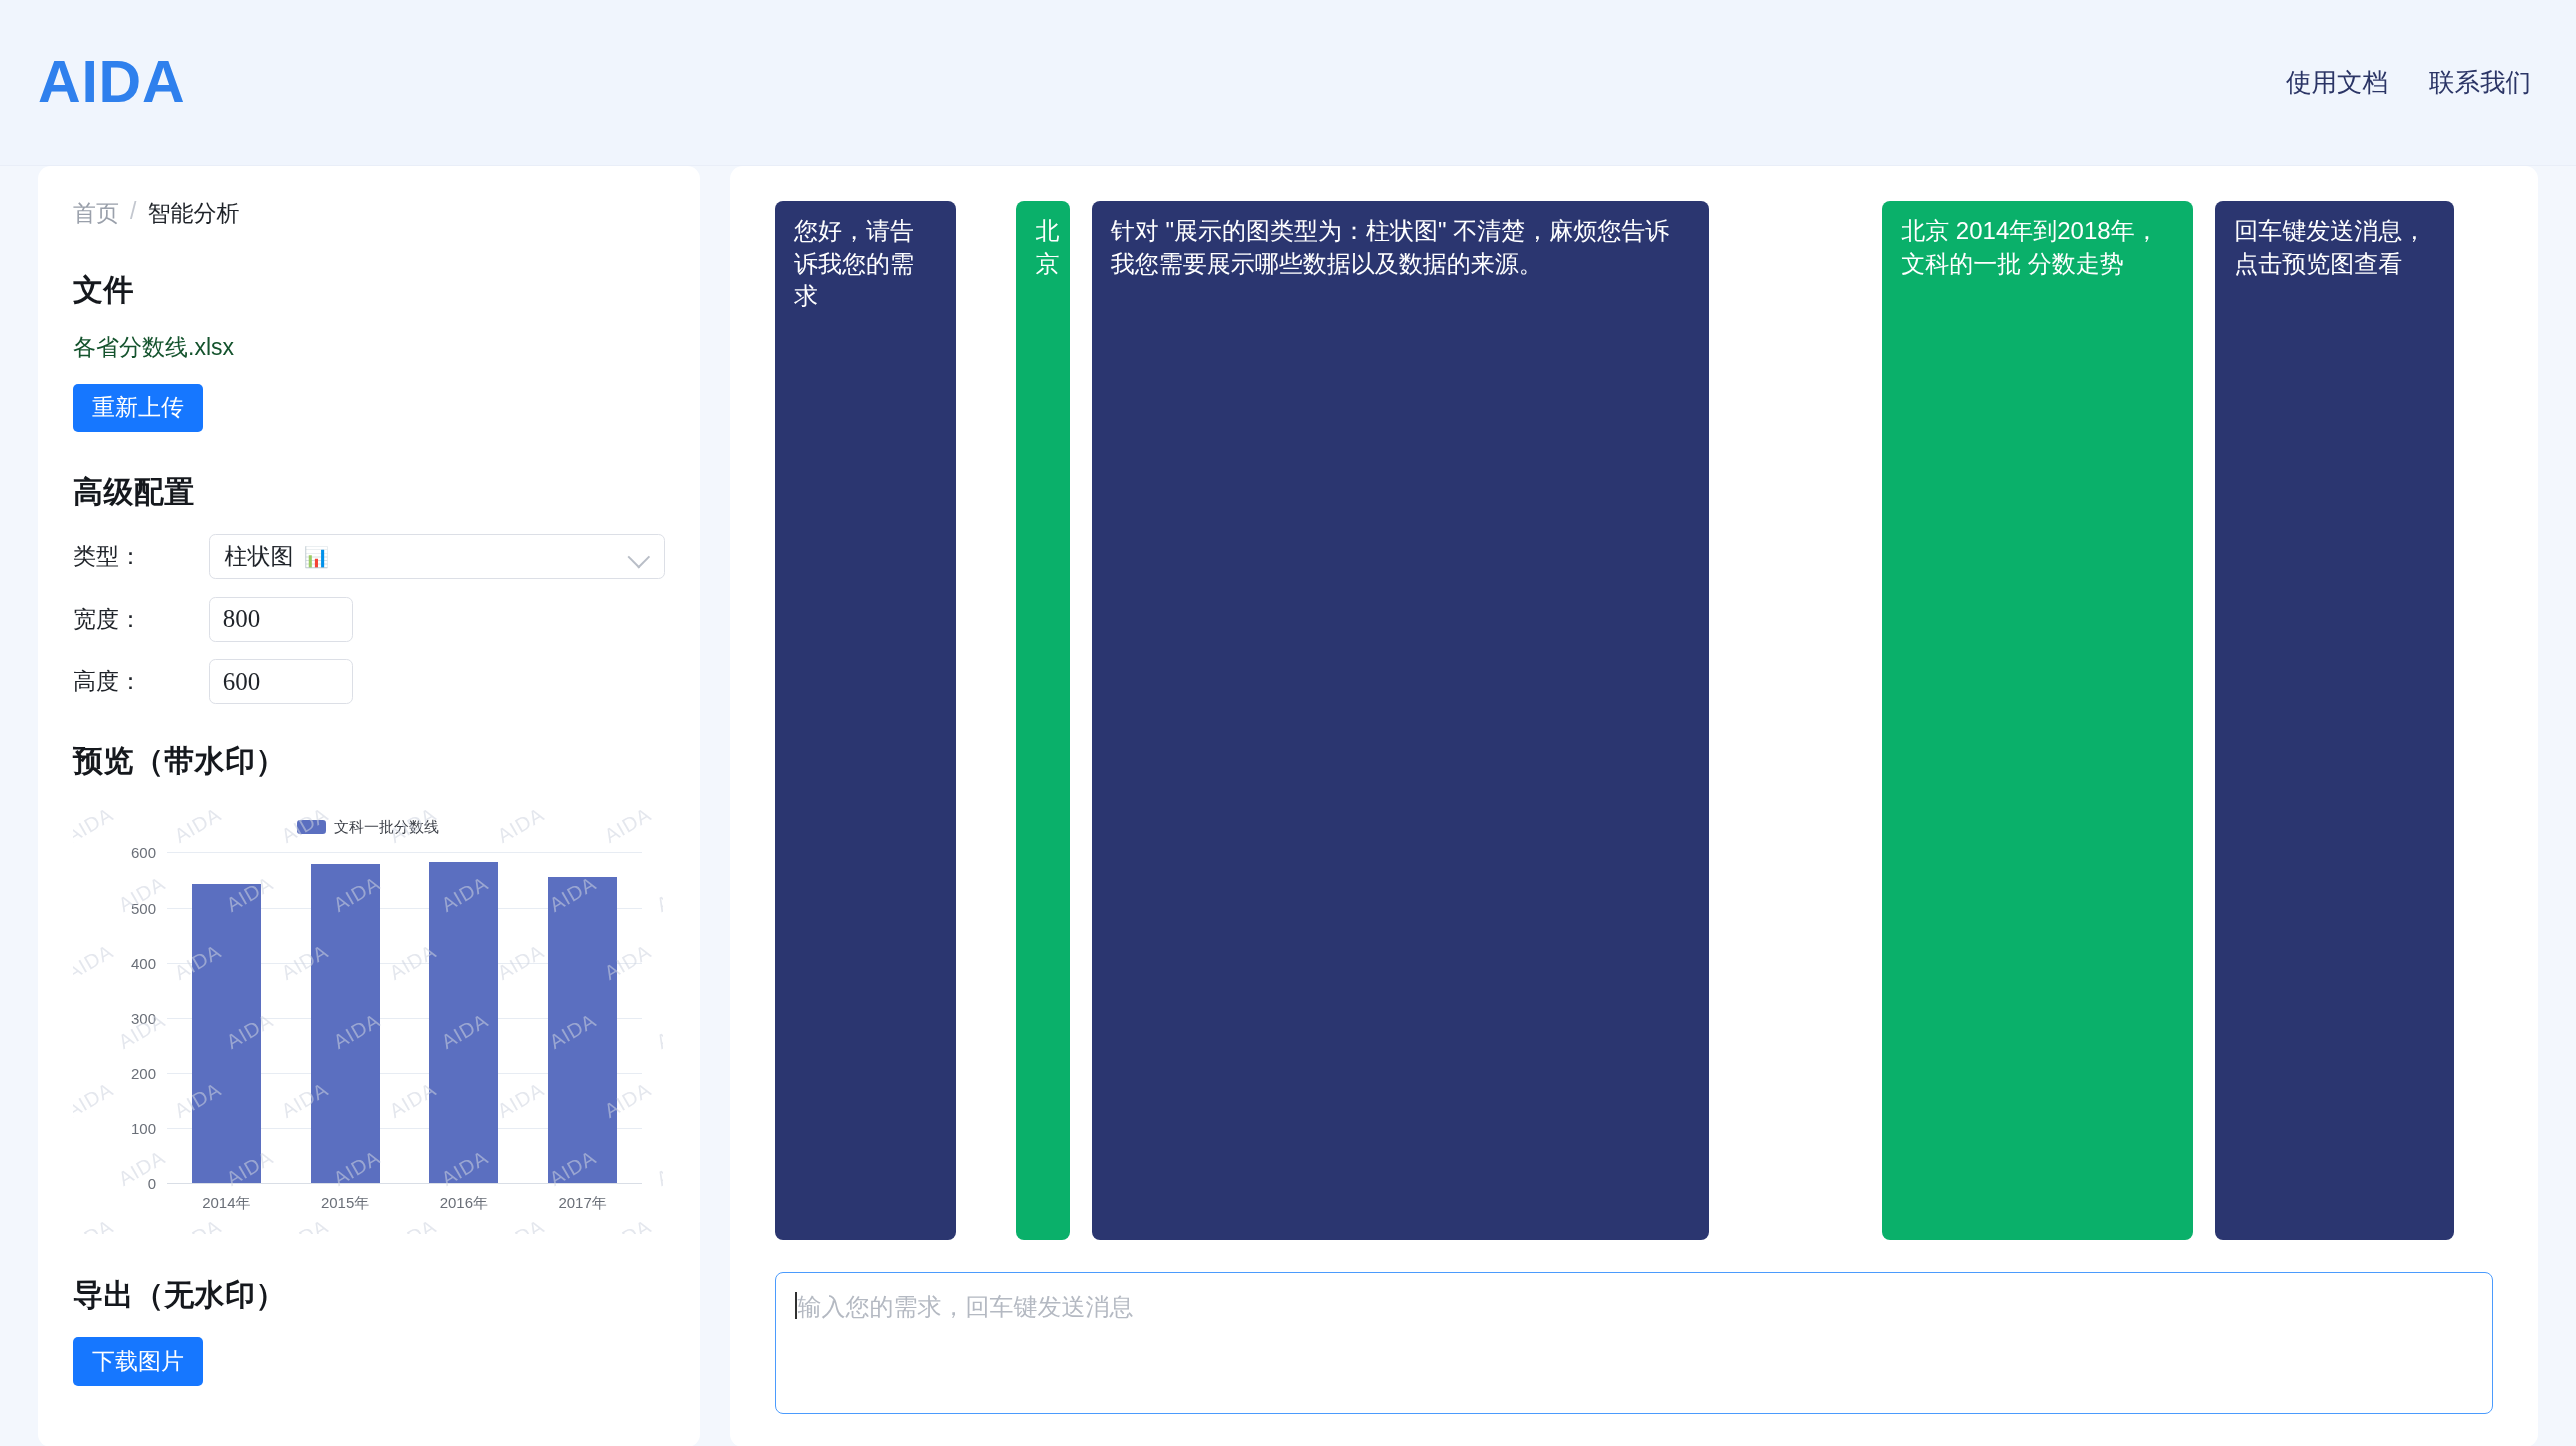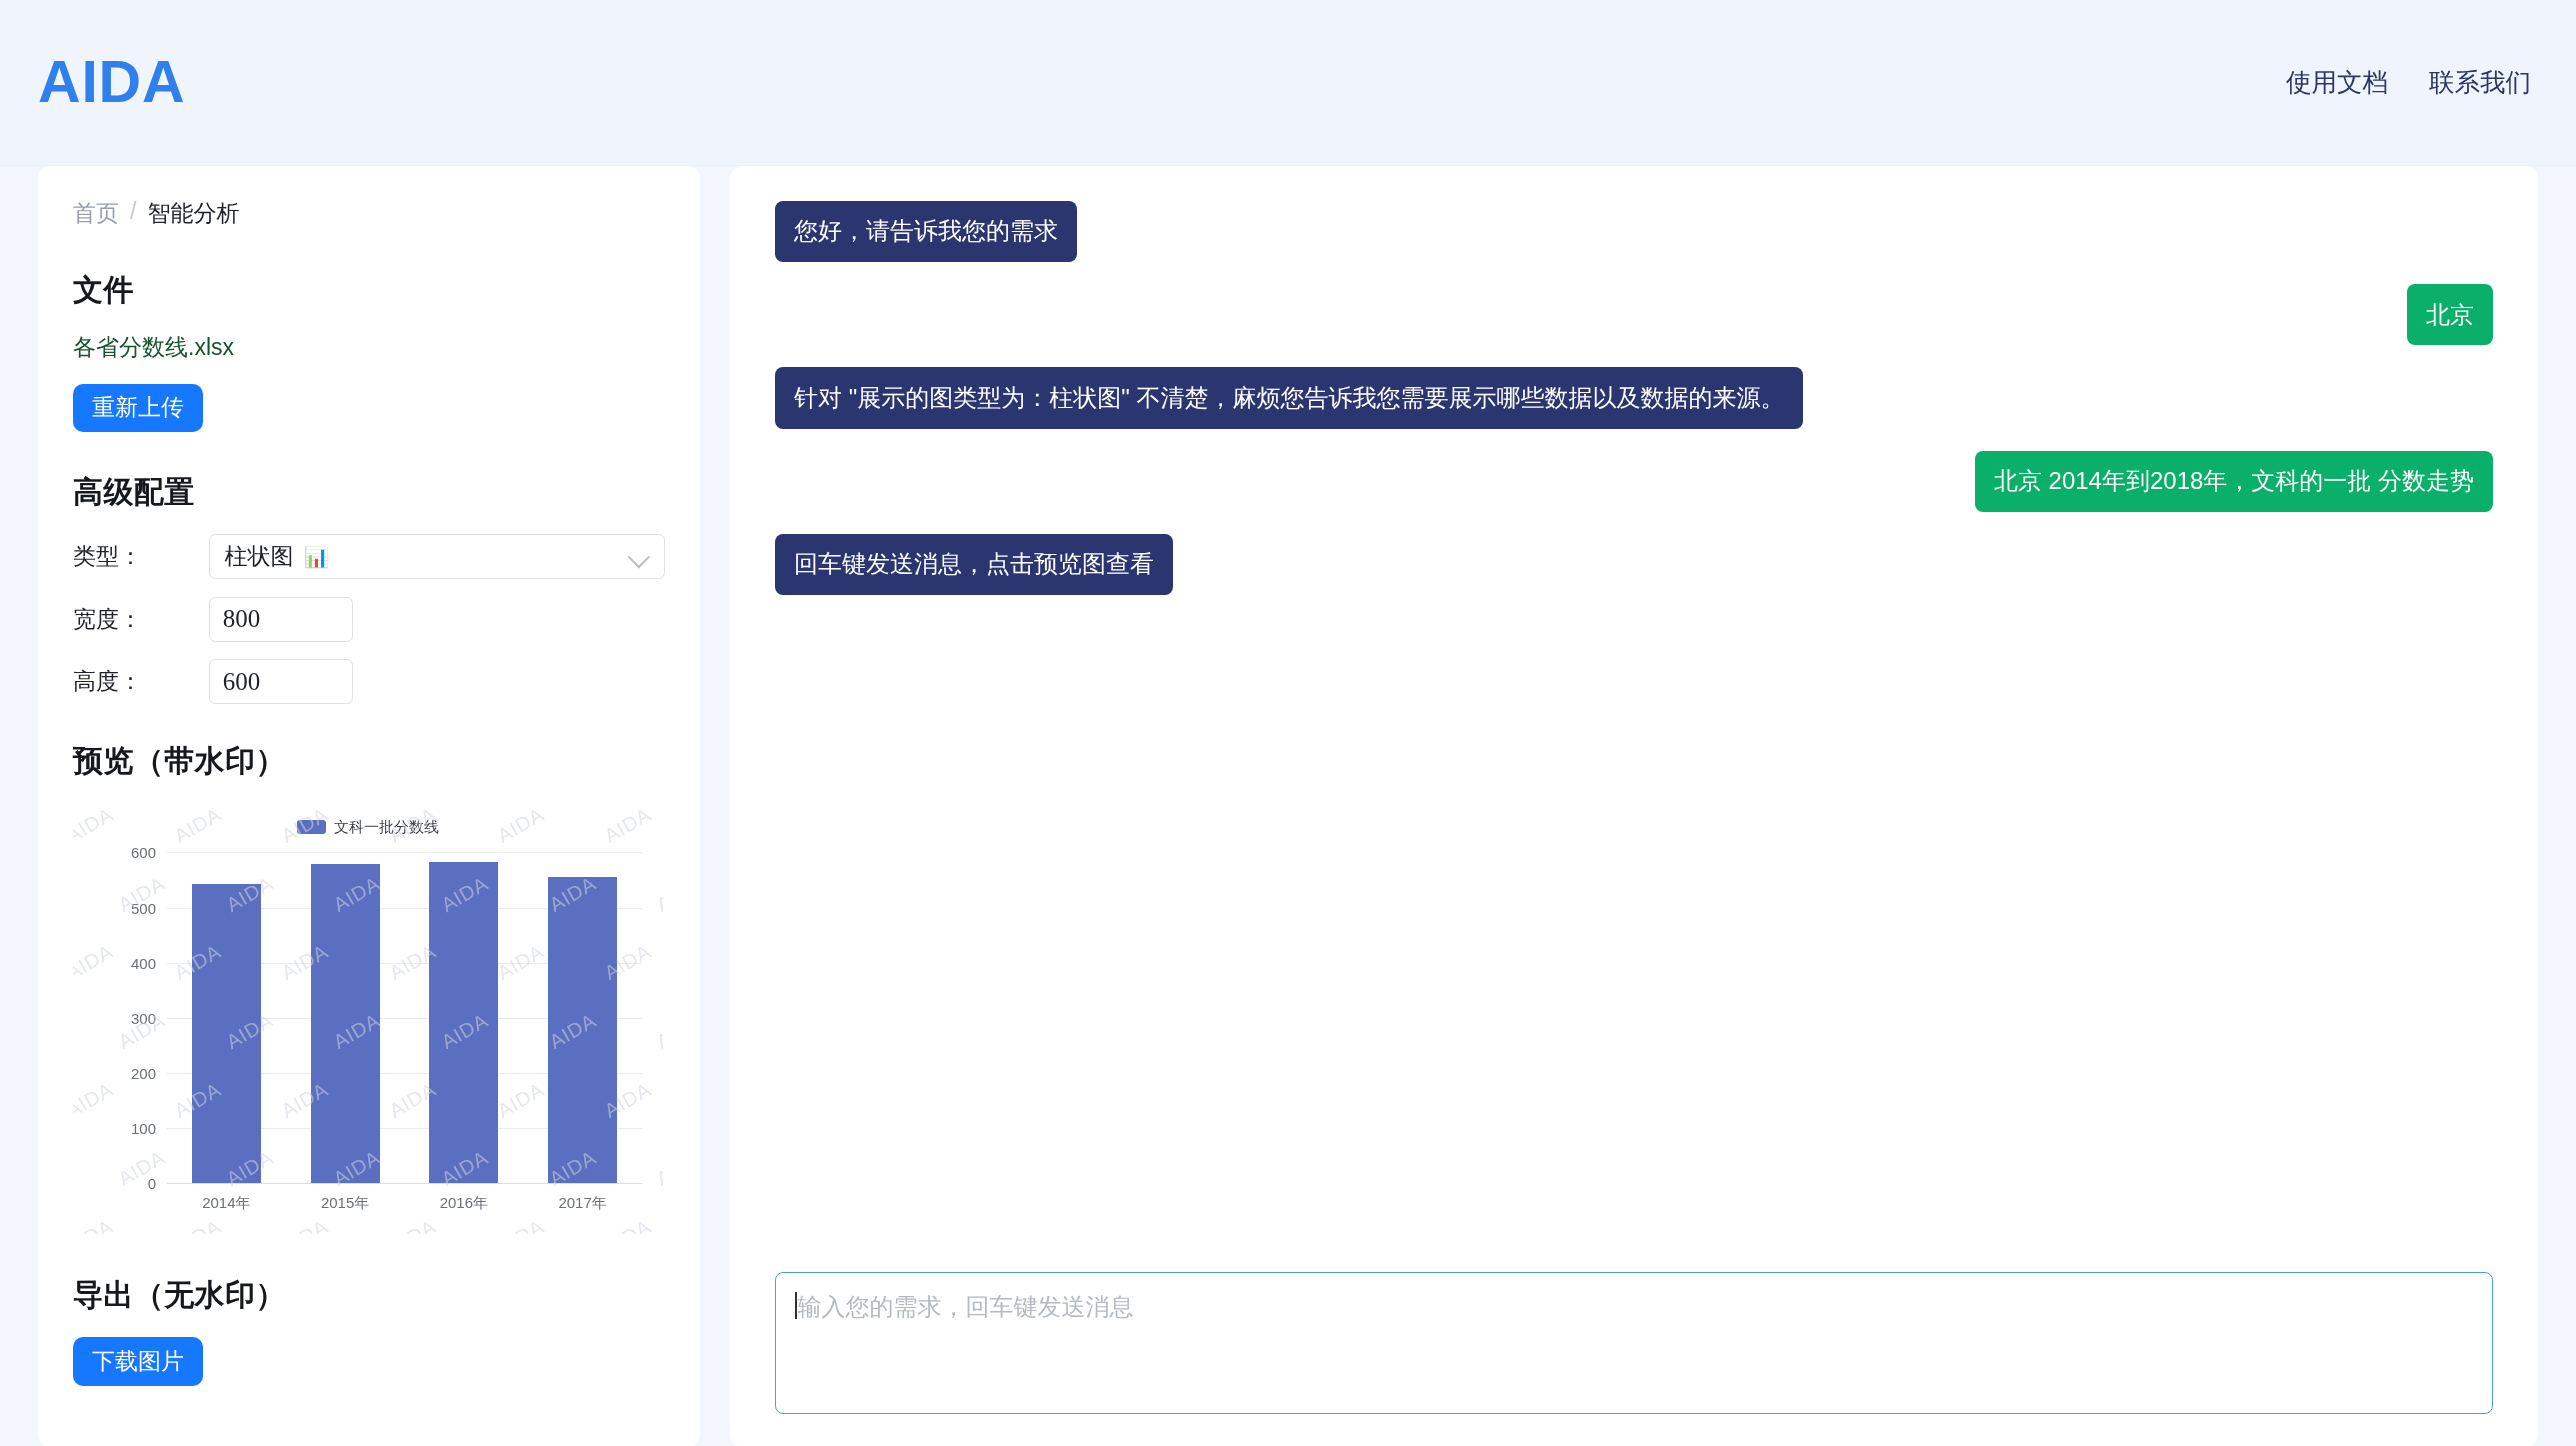--- a/index.html
+++ b/index.html
@@ -50,21 +50,21 @@
   .crumb-current { color: #1f2329; }
   .sec-title {
     font-size: 30px; font-weight: 700; color: #15181d;
     margin-bottom: 21px; letter-spacing: 0.4px;
   }
   .file-name { font-size: 23px; color: #14532d; margin-bottom: 21px; }
   .btn-primary {
     display: inline-block;
     background: #1677ff; color: #fff;
     font-size: 23px; font-weight: 500;
-    border: none; border-radius: 10px;
+    border: none; border-radius: 5px;
     padding: 10.4px 19px; cursor: pointer;
     font-family: inherit; line-height: 1.2;
   }
   .sec-title.cfg { margin-top: 40px; }
   .cfg-row { display: flex; align-items: center; margin-bottom: 17.5px; }
   .cfg-label { font-size: 23px; color: #1f2329; width: 136px; flex: none; }
   .select-box {
     flex: 1; height: 45px; border: 0.8px solid #dcdfe6; border-radius: 6.4px;
     background: #fff; display: flex; align-items: center;
     padding: 0 14.4px; cursor: pointer; position: relative;
@@ -125,21 +125,21 @@
   }
   .export-wrap { margin-top: 41px; }
 
   
   .chat {
     flex: 1; background: #fff; border-radius: 12.8px;
     position: relative; overflow: hidden;
   }
   .messages {
     position: absolute; top: 35px; left: 45px; right: 45px; bottom: 207px;
-    display: flex; flex-direction: column; gap: 22px;
+    display: flex; flex-direction: row; gap: 22px;
   }
   .msg-row { display: flex; }
   .msg-row.bot { justify-content: flex-start; }
   .msg-row.user { justify-content: flex-end; }
   .bubble {
     max-width: 86%; border-radius: 8px;
     padding: 14.4px 19px; font-size: 24px; line-height: 1.35; color: #fff;
   }
   .bubble.bot { background: #2b3670; }
   .bubble.user { background: #0ab06a; }

